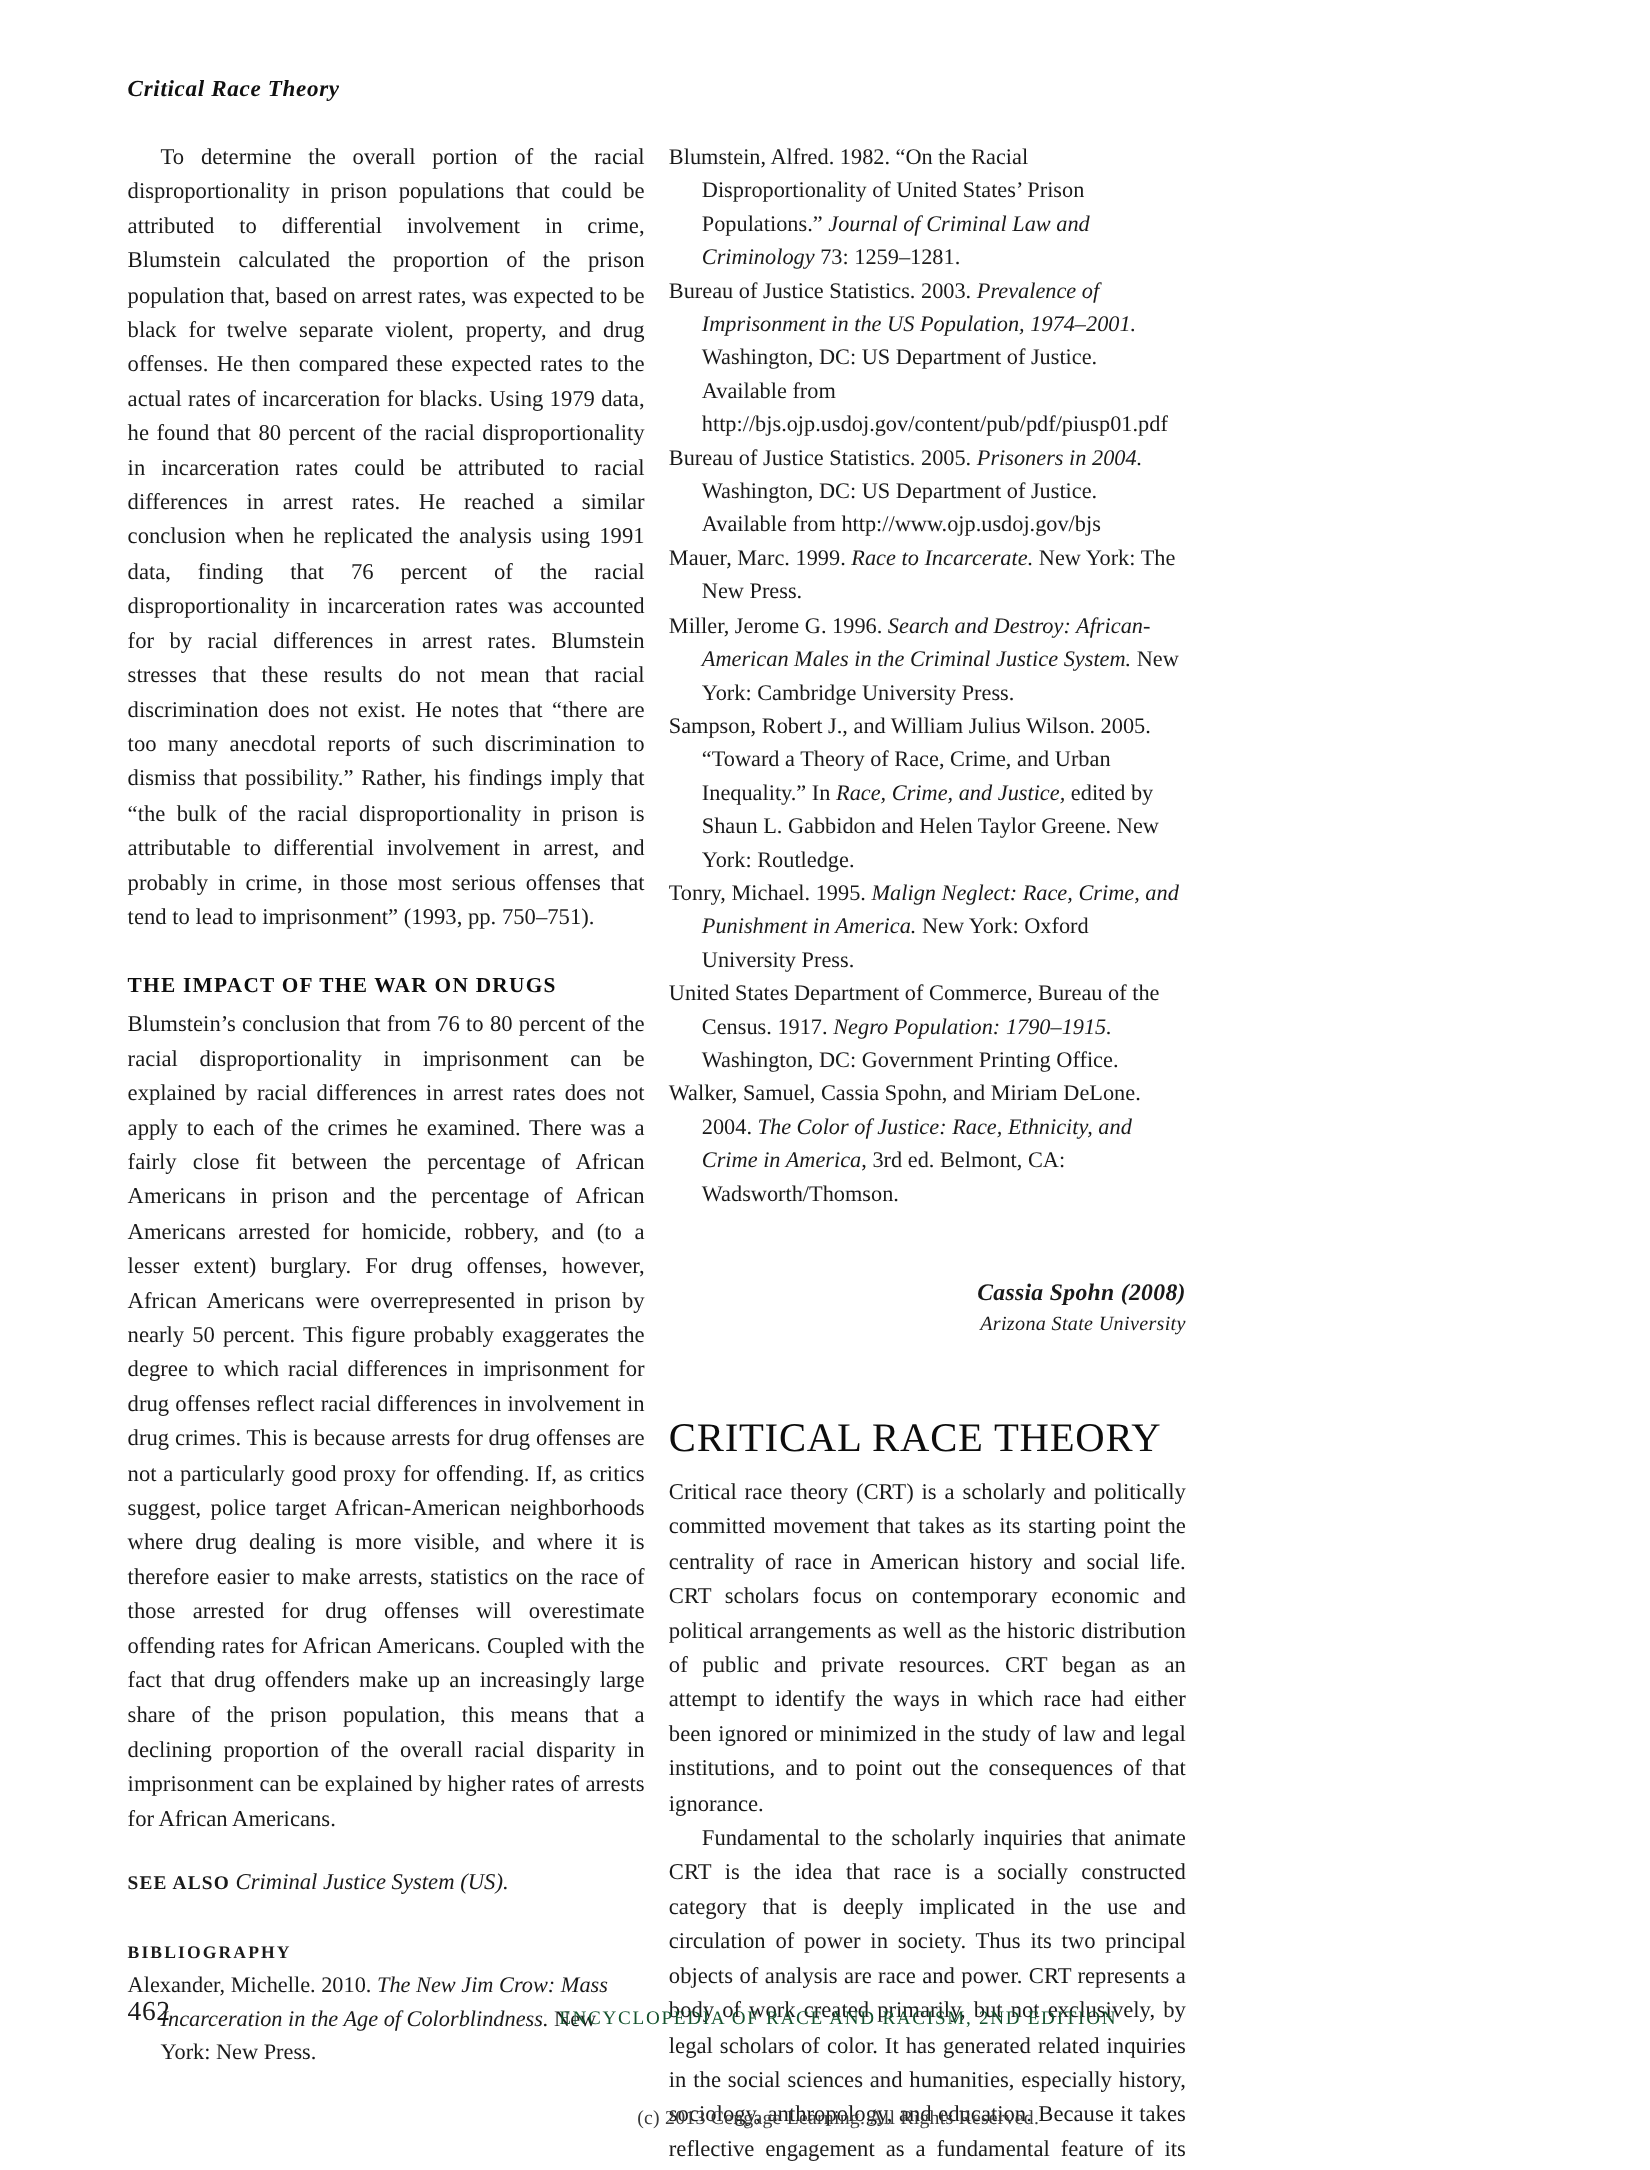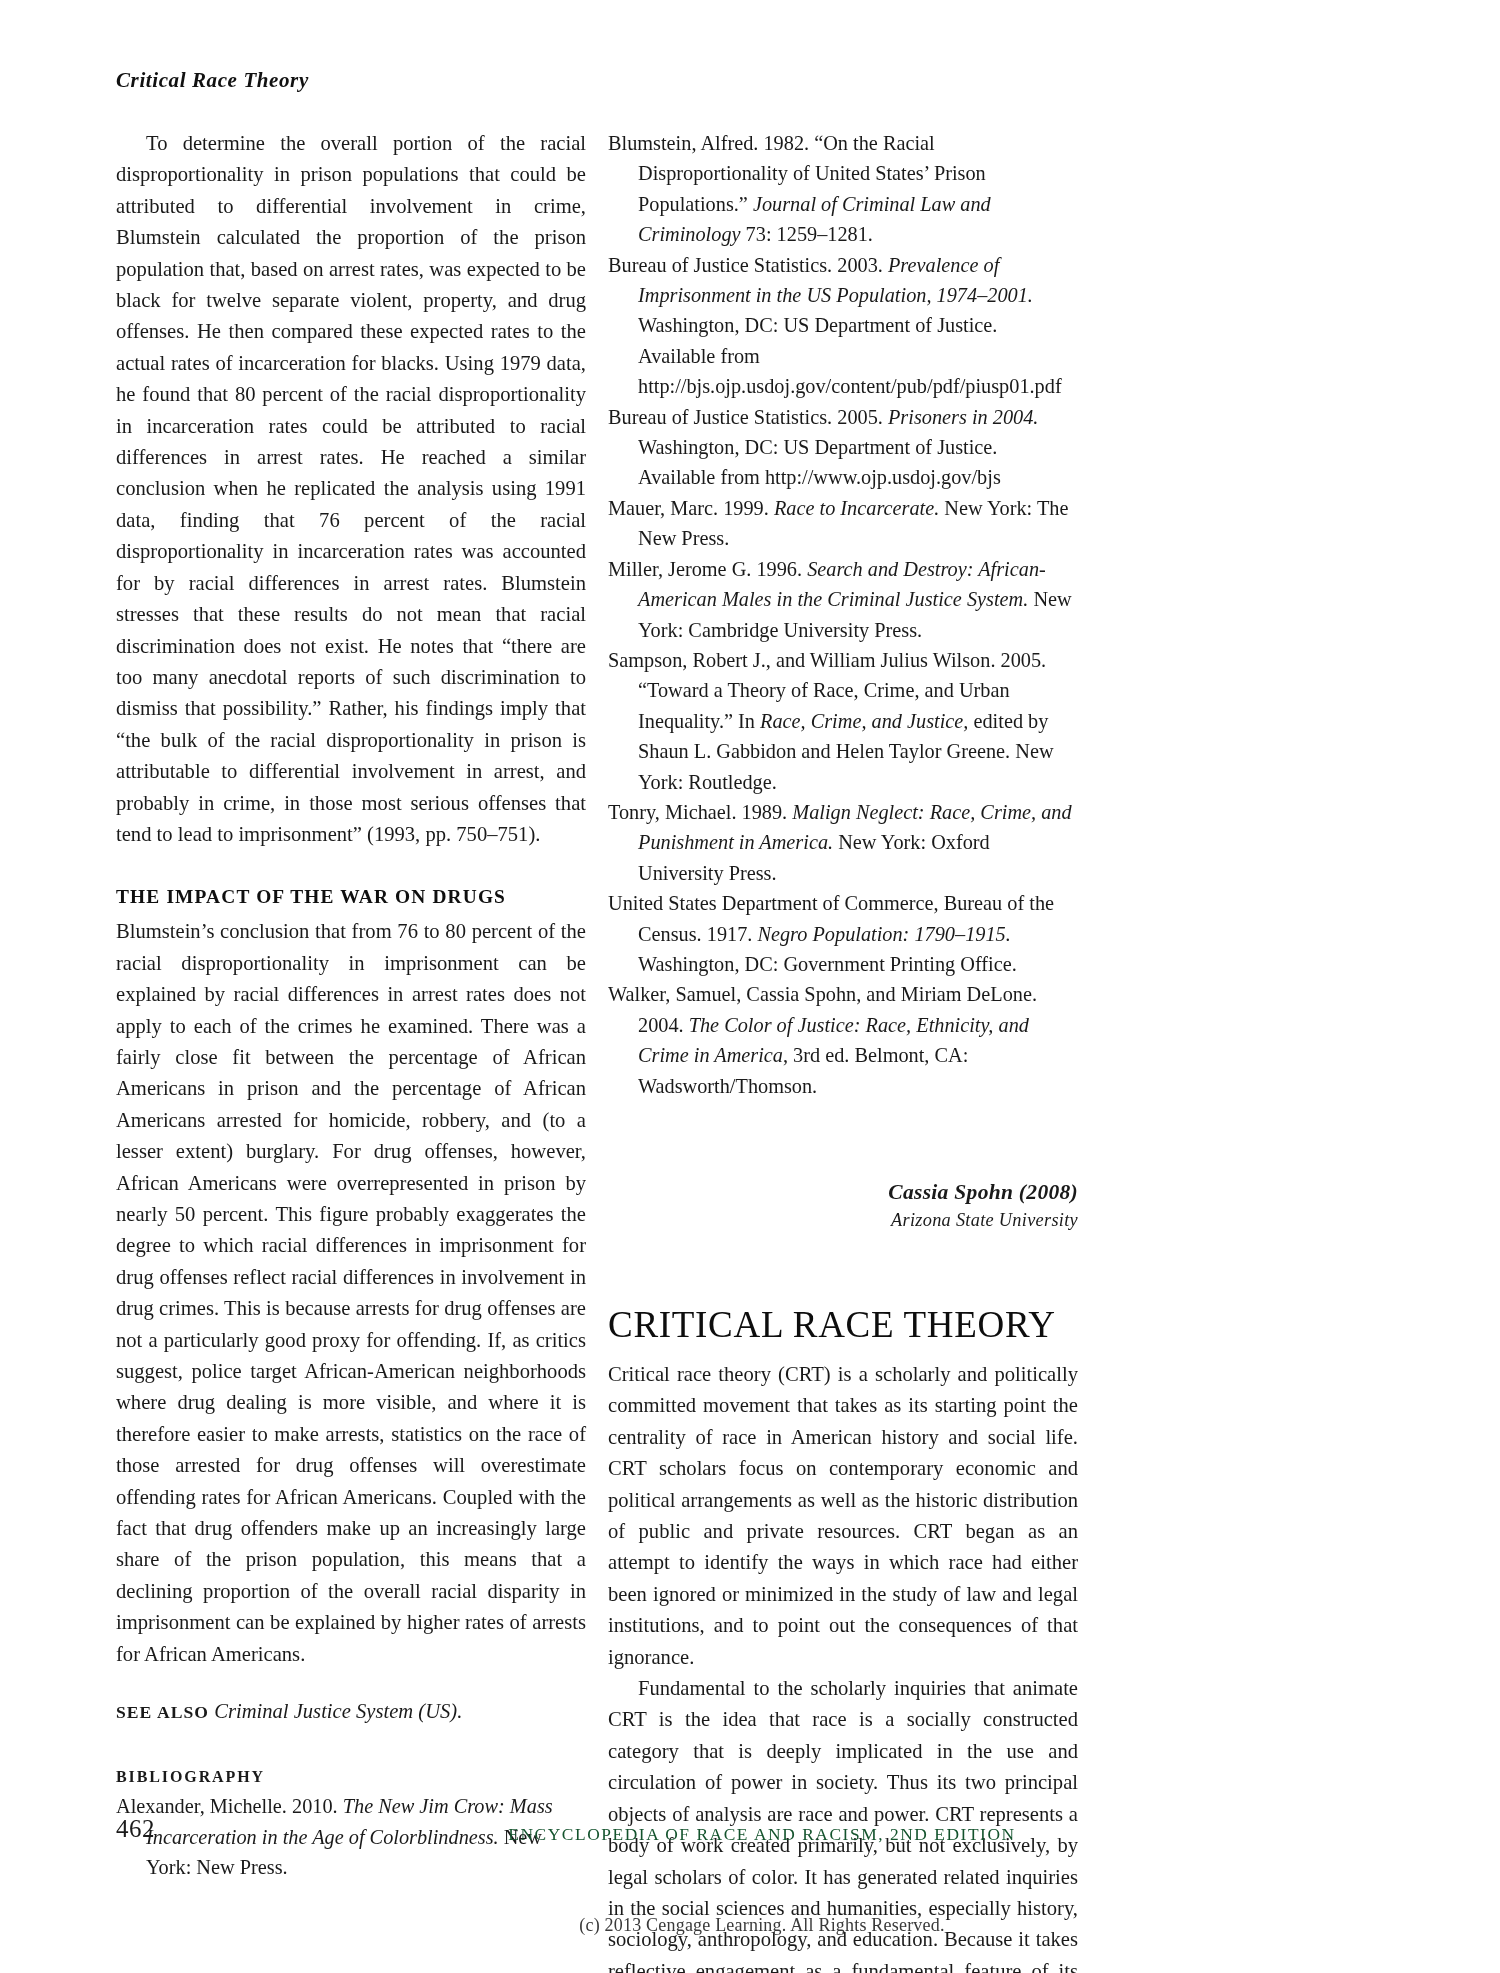--- a/index.html
+++ b/index.html
@@ -101,21 +101,21 @@
     line-height: 30.4px;
     text-align: left;
     padding-left: 30px;
     text-indent: -30px;
     margin: 0;
   }
   .bib i { font-style: italic; }
 
   
   .byline {
-    margin-top: 76px;
+    margin-top: 59px;
     text-align: right;
   }
   .byline .author {
     font-weight: bold;
     font-style: italic;
     font-size: 21.5px;
     line-height: 30px;
     letter-spacing: 0.3px;
   }
   .byline .affil {
@@ -196,21 +196,21 @@
 
     <div class="col col-right">
 
       <div id="right-biblio">
           <p class="bib"><span>Blumstein, Alfred. 1982. “On the Racial Disproportionality of United States’ Prison Populations.” </span><i>Journal of Criminal Law and Criminology</i><span> 73: 1259–1281.</span></p>
           <p class="bib"><span>Bureau of Justice Statistics. 2003. </span><i>Prevalence of Imprisonment in the US Population, 1974–2001.</i><span> Washington, DC: US Department of Justice. Available from http://bjs.ojp.usdoj.gov/content/pub/pdf/piusp01.pdf</span></p>
           <p class="bib"><span>Bureau of Justice Statistics. 2005. </span><i>Prisoners in 2004.</i><span> Washington, DC: US Department of Justice. Available from http://www.ojp.usdoj.gov/bjs</span></p>
           <p class="bib"><span>Mauer, Marc. 1999. </span><i>Race to Incarcerate.</i><span> New York: The New Press.</span></p>
           <p class="bib"><span>Miller, Jerome G. 1996. </span><i>Search and Destroy: African-American Males in the Criminal Justice System.</i><span> New York: Cambridge University Press.</span></p>
           <p class="bib"><span>Sampson, Robert J., and William Julius Wilson. 2005. “Toward a Theory of Race, Crime, and Urban Inequality.” In </span><i>Race, Crime, and Justice,</i><span> edited by Shaun L. Gabbidon and Helen Taylor Greene. New York: Routledge.</span></p>
-          <p class="bib"><span>Tonry, Michael. 1989. </span><i>Malign Neglect: Race, Crime, and Punishment in America.</i><span> New York: Oxford University Press.</span></p>
+          <p class="bib"><span>Tonry, Michael. 1995. </span><i>Malign Neglect: Race, Crime, and Punishment in America.</i><span> New York: Oxford University Press.</span></p>
           <p class="bib"><span>United States Department of Commerce, Bureau of the Census. 1917. </span><i>Negro Population: 1790–1915.</i><span> Washington, DC: Government Printing Office.</span></p>
           <p class="bib"><span>Walker, Samuel, Cassia Spohn, and Miriam DeLone. 2004. </span><i>The Color of Justice: Race, Ethnicity, and Crime in America</i><span>, 3rd ed. Belmont, CA: Wadsworth/Thomson.</span></p>
         </div>
 
       <div class="byline">
         <div class="author">Cassia Spohn (2008)</div>
         <div class="affil">Arizona State University</div>
       </div>
 
       <h1 class="entry-title">CRITICAL RACE THEORY</h1>

